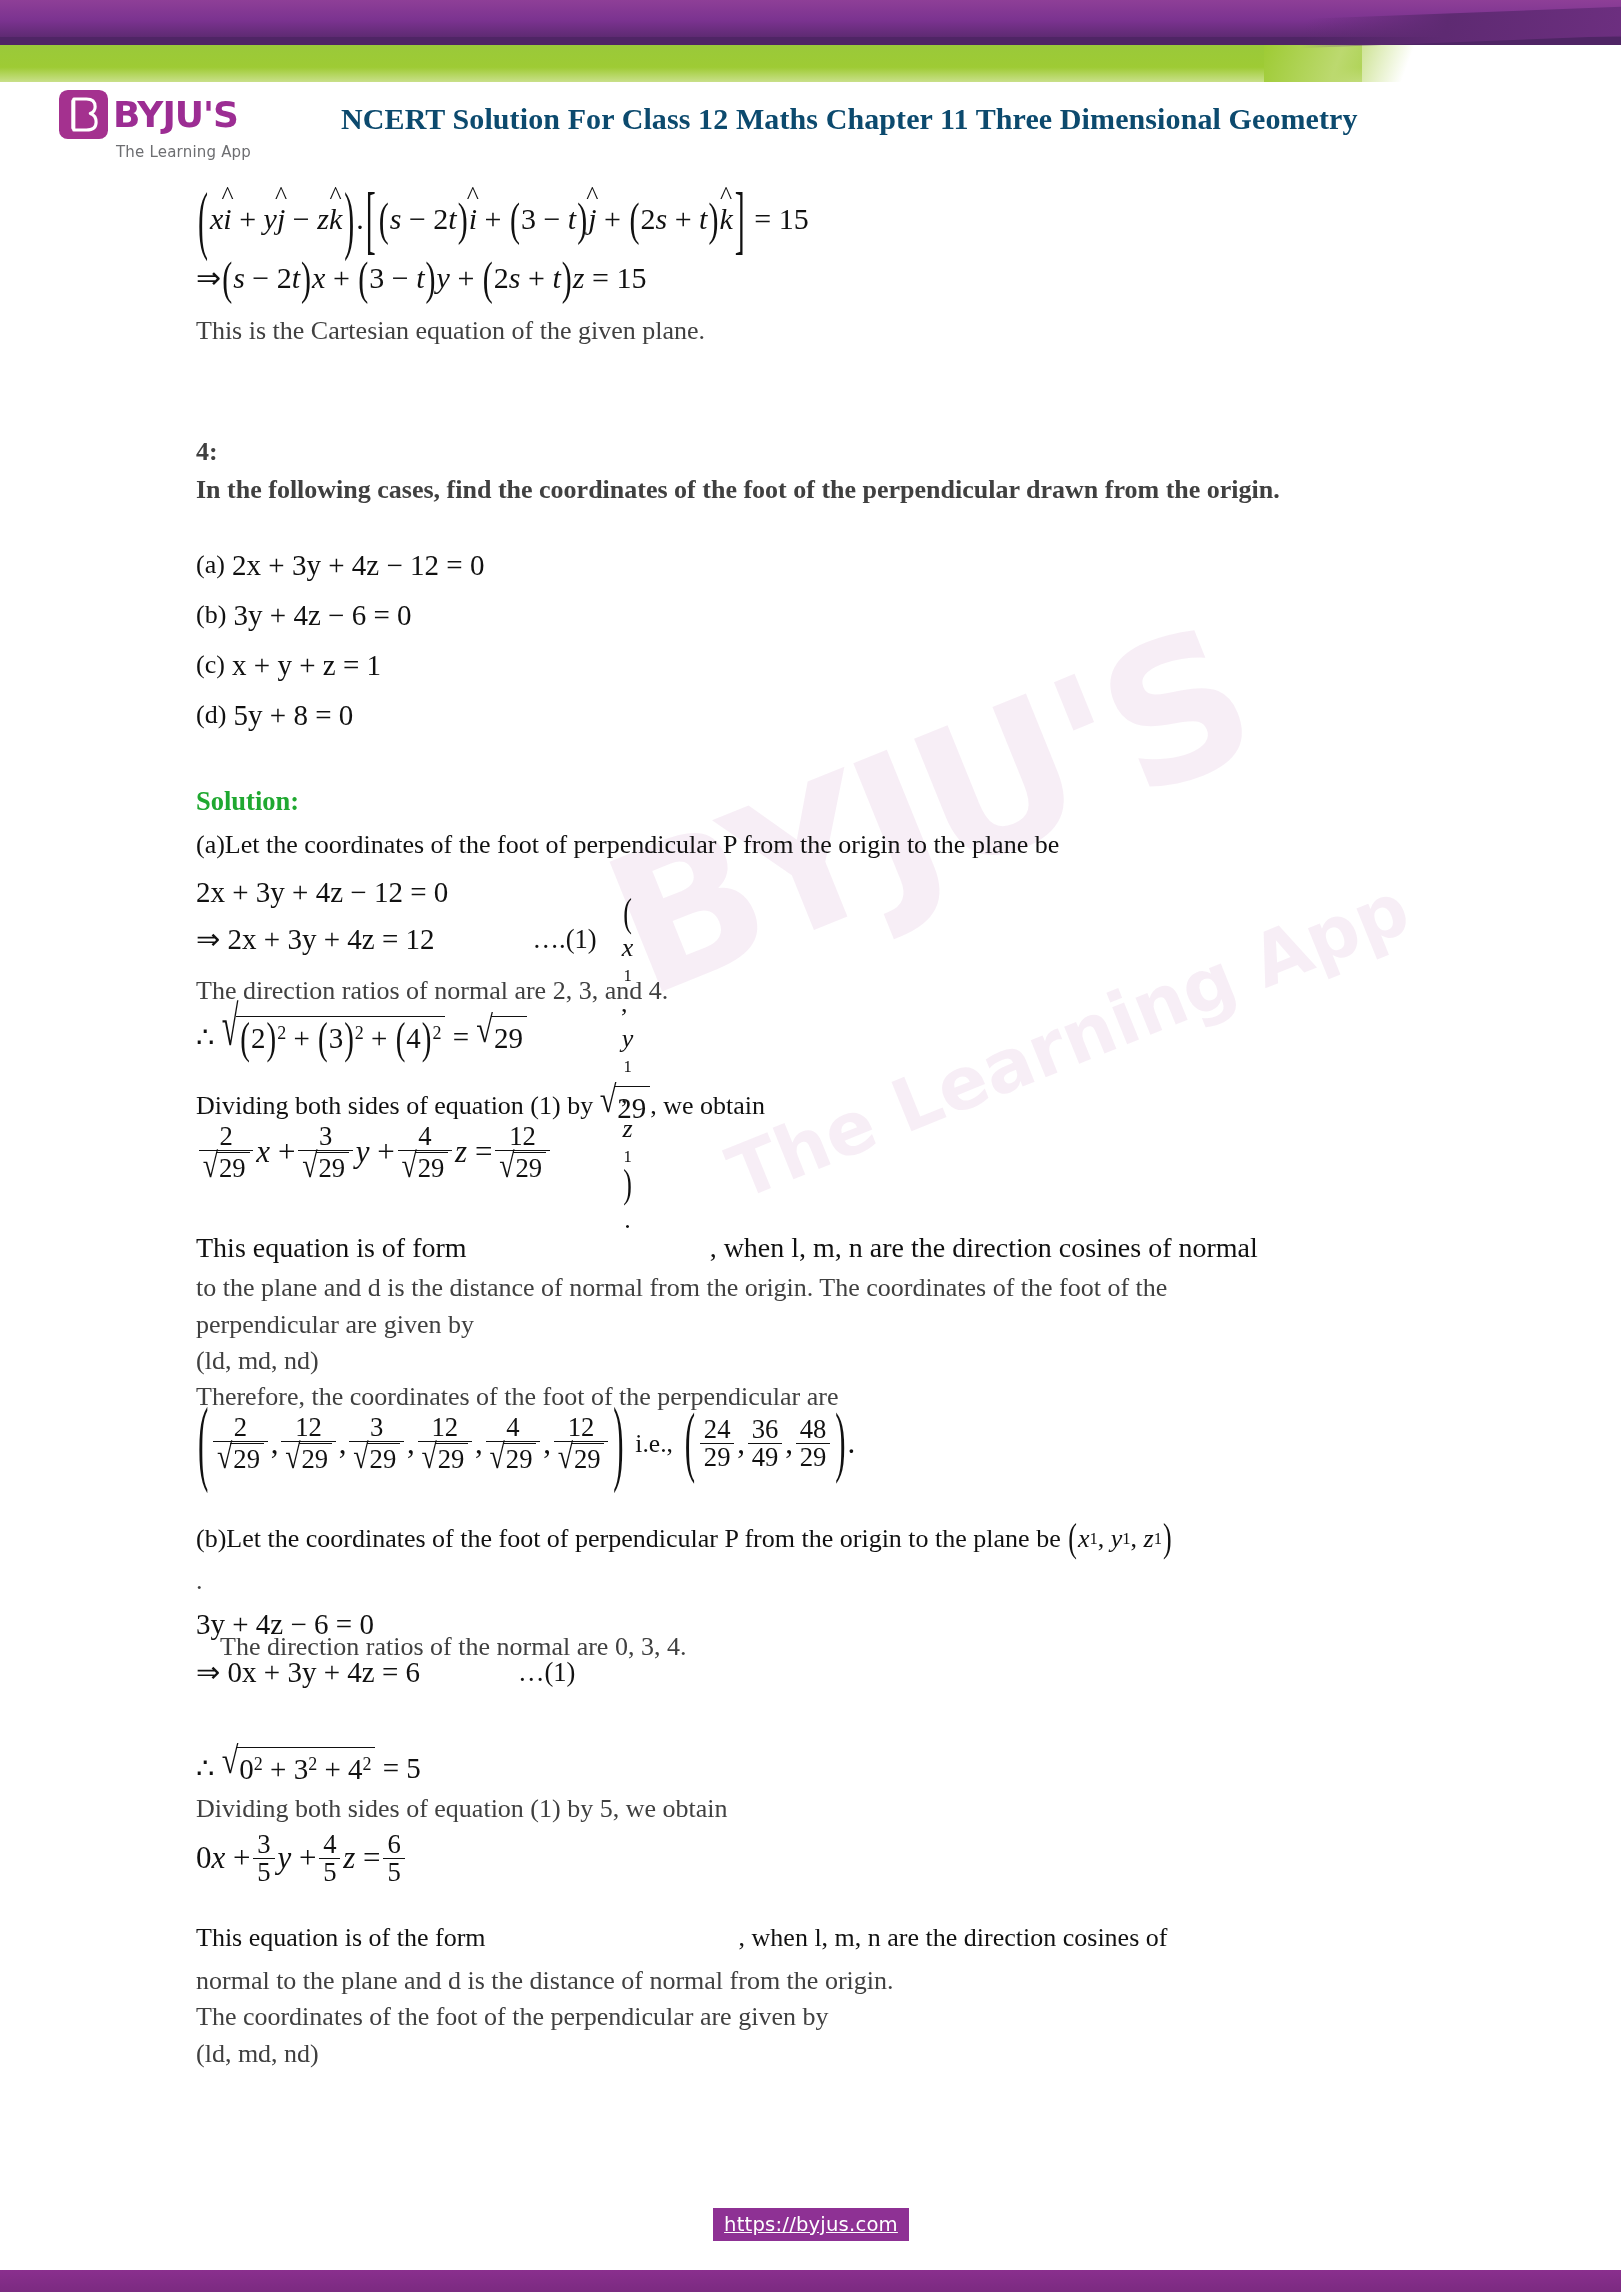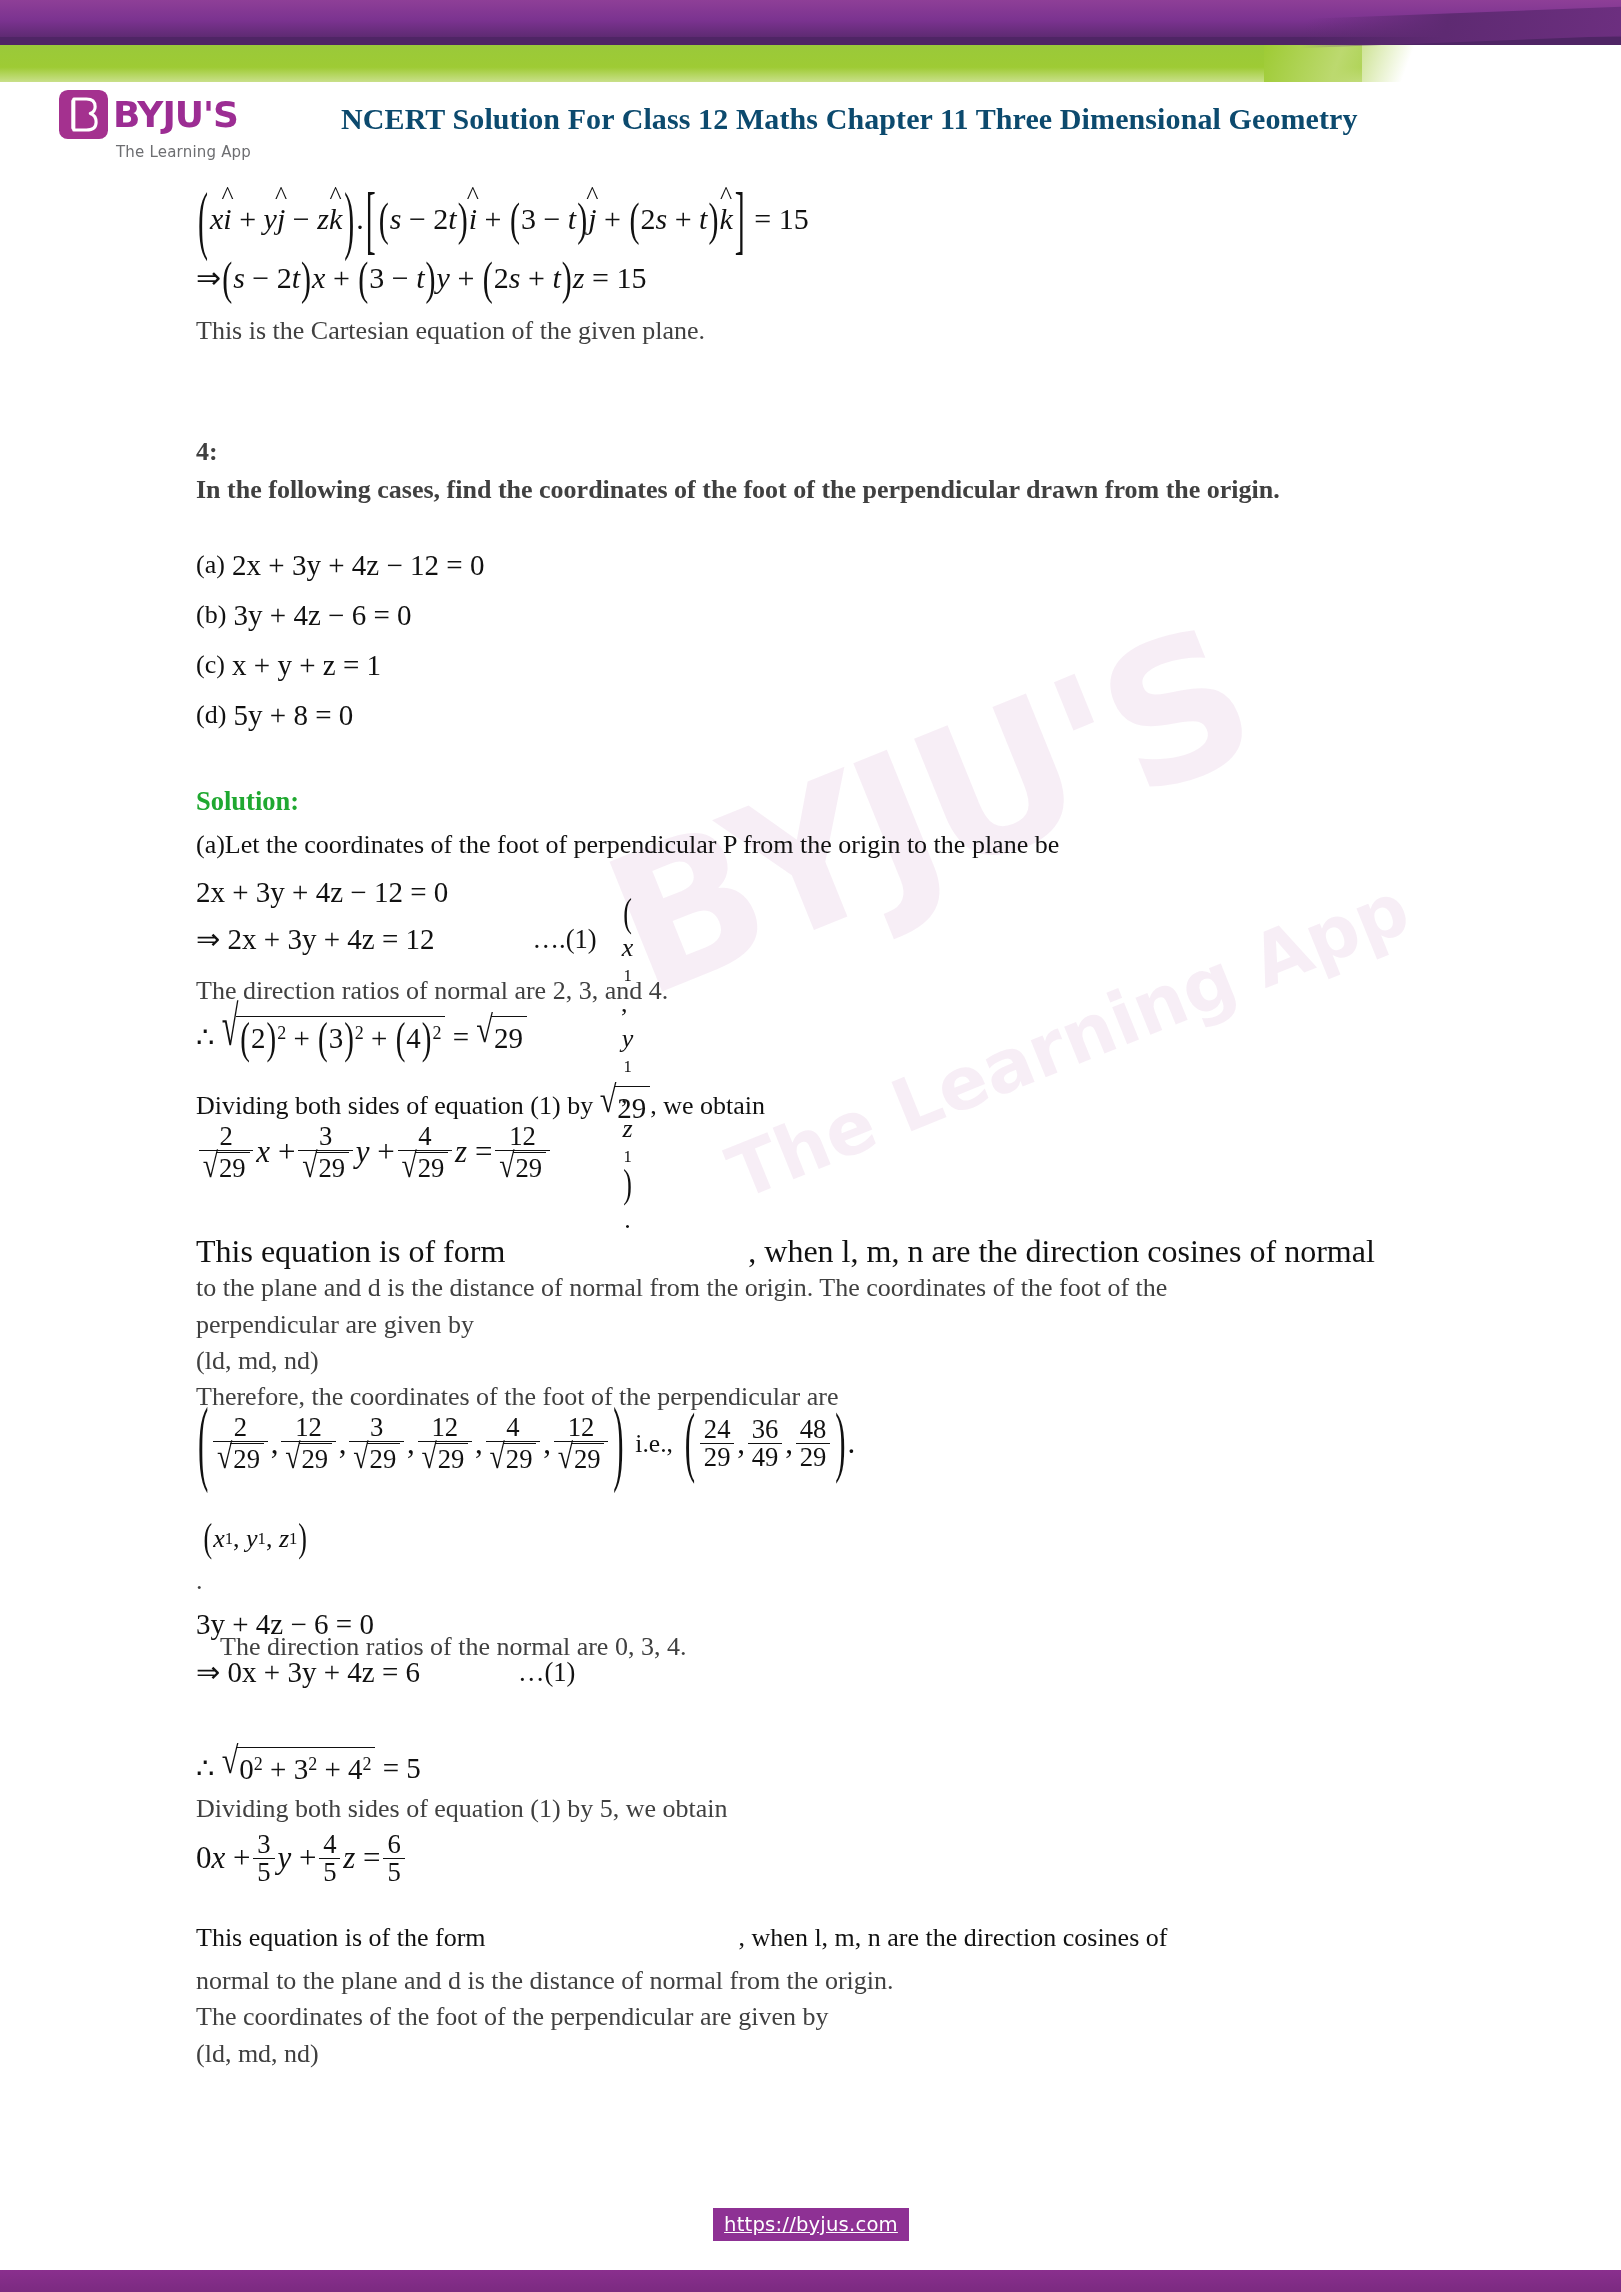--- a/index.html
+++ b/index.html
@@ -342,21 +342,21 @@
       </span><span class="it">z</span>&nbsp;=
     <span class="frac">
         <span class="num">12</span>
         <span class="den"><span class="sqrt">
             <span class="radical">√</span>
             <span class="rad-body">29</span>
           </span></span>
       </span>
   </div>
 
-  <div class="blk mathline" style="top:1230px;font-size:32px;">
+  <div class="blk mathline" style="top:1230px;font-size:28px;">
     <span>This equation is of form</span>
     <span style="display:inline-block;width:243px;"></span>
     <span>, when l, m, n are the direction cosines of normal</span>
   </div>
   <div class="blk txt" style="top:1271px;">to the plane and d is the distance of normal from the origin. The coordinates of the foot of the</div>
   <div class="blk txt" style="top:1308px;">perpendicular are given by</div>
   <div class="blk txt" style="top:1344px;">(ld, md, nd)</div>
   <div class="blk txt" style="top:1380px;">Therefore, the coordinates of the foot of the perpendicular are</div>
 
   <div class="blk mathline" style="top:1414px;font-size:31px;">
@@ -415,21 +415,21 @@
         <span class="den">49</span>
       </span>,
     <span class="frac">
         <span class="num">48</span>
         <span class="den">29</span>
       </span>
     <span class="bigp2" style="transform:scaleY(2.5);">)</span><span>.</span>
   </div>
 
   <div class="blk mathline" style="top:1522px;left:196px;font-size:26px;">
-    &nbsp;
+    <span>(b)Let the coordinates of the foot of perpendicular P from the origin to the plane be</span>&nbsp;
     <span class="bigp">(</span><span class="it">x</span><span class="sub">1</span>,&nbsp;<span class="it">y</span><span class="sub">1</span>,&nbsp;<span class="it">z</span><span class="sub">1</span><span class="bigp">)</span>
   </div>
   <div class="blk txt" style="top:1564px;">.</div>
 
   <div class="blk mathline" style="top:1605px;font-size:29px;">3y + 4z − 6 = 0</div>
 
   <div class="blk mathline" style="top:1653px;font-size:29px;">
     <span>⇒ 0x + 3y + 4z = 6</span>
     <span style="display:inline-block;width:98px;"></span>
     <span style="font-size:26.5px;">…(1)</span>

